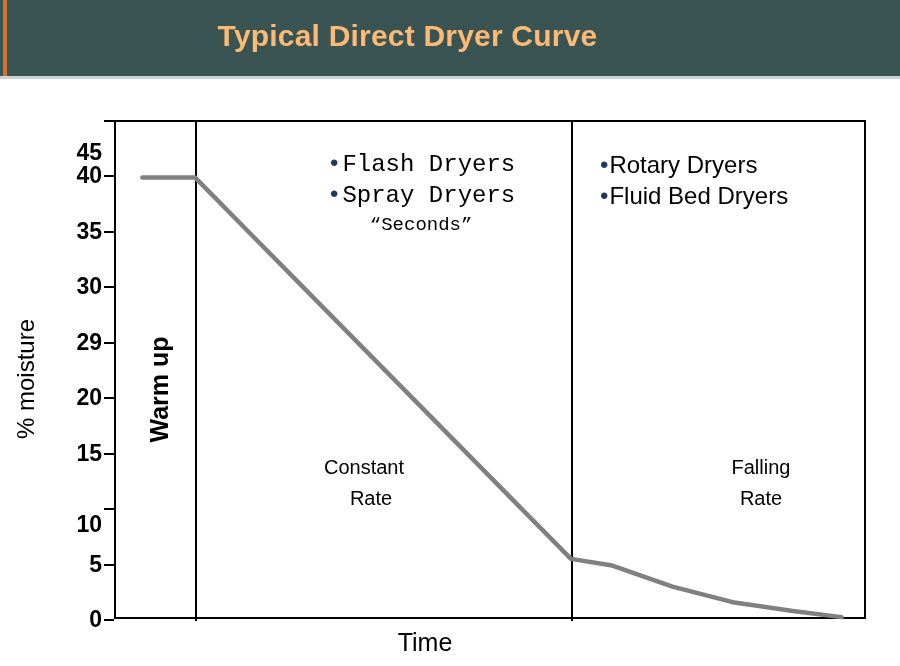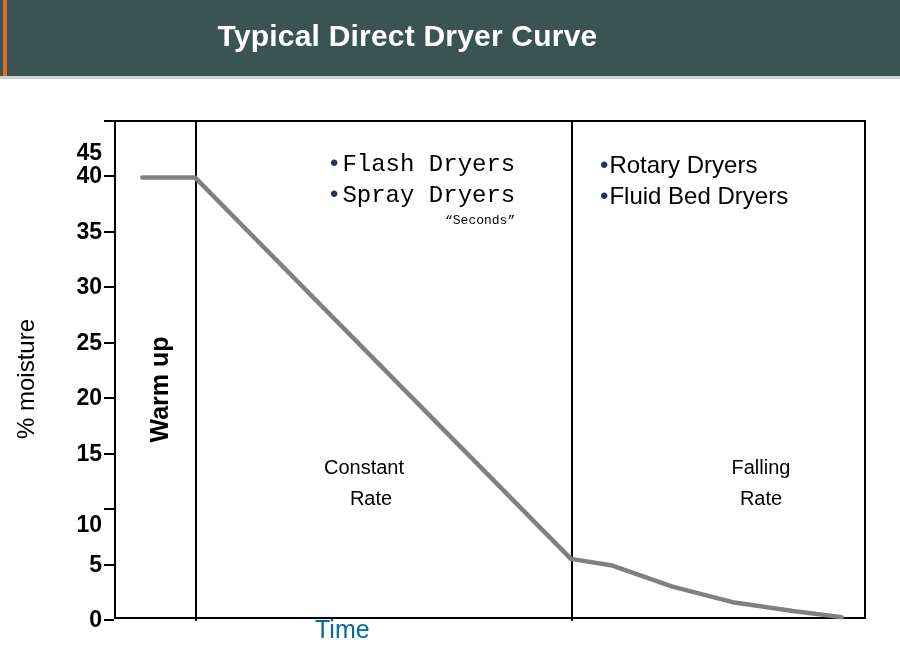--- a/index.html
+++ b/index.html
@@ -40,21 +40,21 @@
     width: 900px;
     height: 3px;
     background: #CCD3D6;
   }
   #page-title {
     position: absolute;
     left: 0;
     top: 19px;
     width: 815px;
     text-align: center;
-    color: #ffffff;
+    color: #fdba74;
     font-size: 30px;
     font-weight: bold;
     letter-spacing: 0.2px;
     white-space: nowrap;
   }
 
   
   #chart-area {
     position: absolute;
     left: 0;
@@ -110,25 +110,25 @@
     font-size: 24px;
     color: #000000;
     transform: rotate(-90deg);
     white-space: nowrap;
   }
 
   
   #x-axis-title {
     position: absolute;
     left: 315px;
-    top: 536px;
+    top: 549px;
     width: 220px;
-    text-align: left;
+    text-align: center;
     font-size: 25px;
-    color: #0369a1;
+    color: #000000;
   }
 
   
   .divider-line {
     position: absolute;
     top: 0;
     width: 2px;
     background: #000000;
   }
   #divider-warmup { left: 77px;  height: 499px; }
@@ -155,22 +155,22 @@
     white-space: nowrap;
   }
   .zone-bullets .bullet-row { display: block; }
   .bullet-dot {
     color: #21375F;
     font-size: 24px;
     margin-right: 1px;
   }
   .zone-duration {
     display: block;
-    font-size: 13px;
-    text-align: right;
+    font-size: 19px;
+    text-align: center;
     margin-top: 2px;
   }
 
   #zone-flash-spray { left: 211px; top: 28px; font-family: Liberation Mono, monospace; }
   #zone-rotary-fluid { left: 484px; top: 28px; }
 
   .zone-rate-label {
     position: absolute;
     font-size: 20px;
     color: #000000;
@@ -201,21 +201,21 @@
 
 <div id="chart-area">
 
   <div id="y-axis-title">% moisture</div>
 
   <div id="y-tick-labels">
     <div class="y-tick-label" style="top:0px;margin-top:32px;">45</div>
     <div class="y-tick-label" style="top:55.4px;">40</div>
     <div class="y-tick-label" style="top:110.9px;">35</div>
     <div class="y-tick-label" style="top:166.3px;">30</div>
-    <div class="y-tick-label" style="top:221.8px;">25</div>
+    <div class="y-tick-label" style="top:221.8px;">29</div>
     <div class="y-tick-label" style="top:277.2px;">20</div>
     <div class="y-tick-label" style="top:332.7px;">15</div>
     <div class="y-tick-label" style="top:388.1px;margin-top:16px;">10</div>
     <div class="y-tick-label" style="top:443.6px;">5</div>
     <div class="y-tick-label" style="top:499px;">0</div>
   </div>
 
   <div>
     <div class="y-tick-mark" style="top:41px;"></div>
     <div class="y-tick-mark" style="top:96.4px;"></div>

